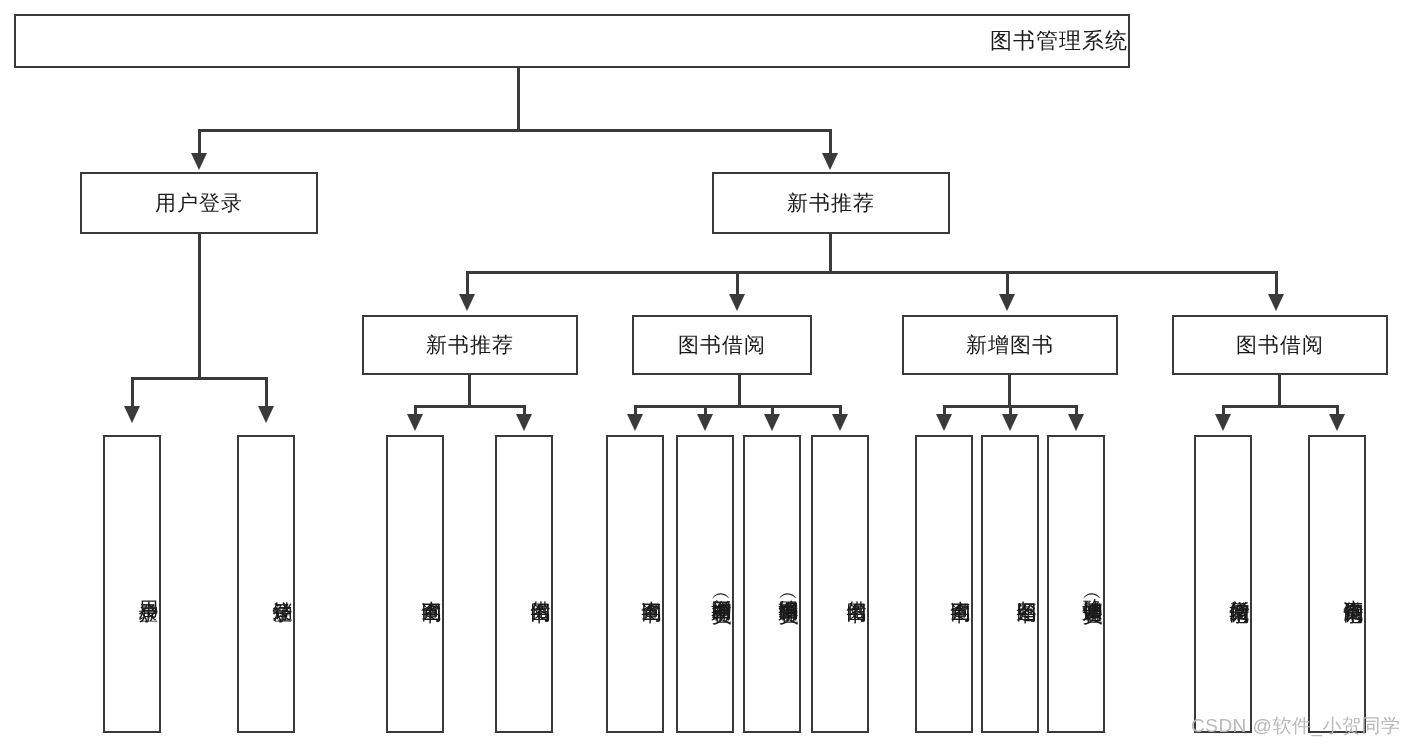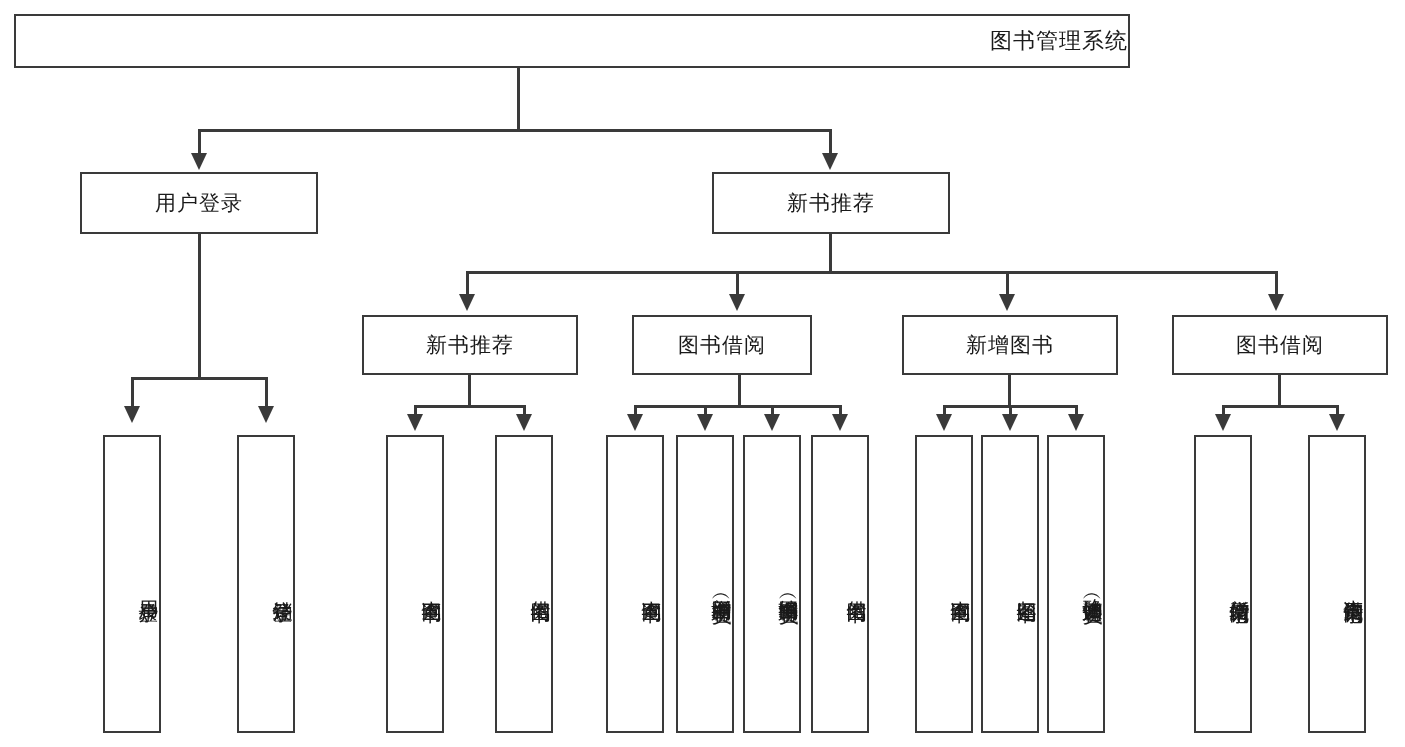--- a/index.html
+++ b/index.html
@@ -202,14 +202,15 @@
     <span>确认归还（管理员）</span>
   </div>
 
   <div class="node v" style="left:1194px; top:435px; width:58px; height:298px;">
     <span>新增借阅记录</span>
   </div>
   <div class="node v" style="left:1308px; top:435px; width:58px; height:298px;">
     <span>查询借阅记录</span>
   </div>
 
+  <div class="watermark" style="left:1191px; top:713px;">CSDN @软件_小贺同学</div>
 
 </div>
 
 </body></html>

